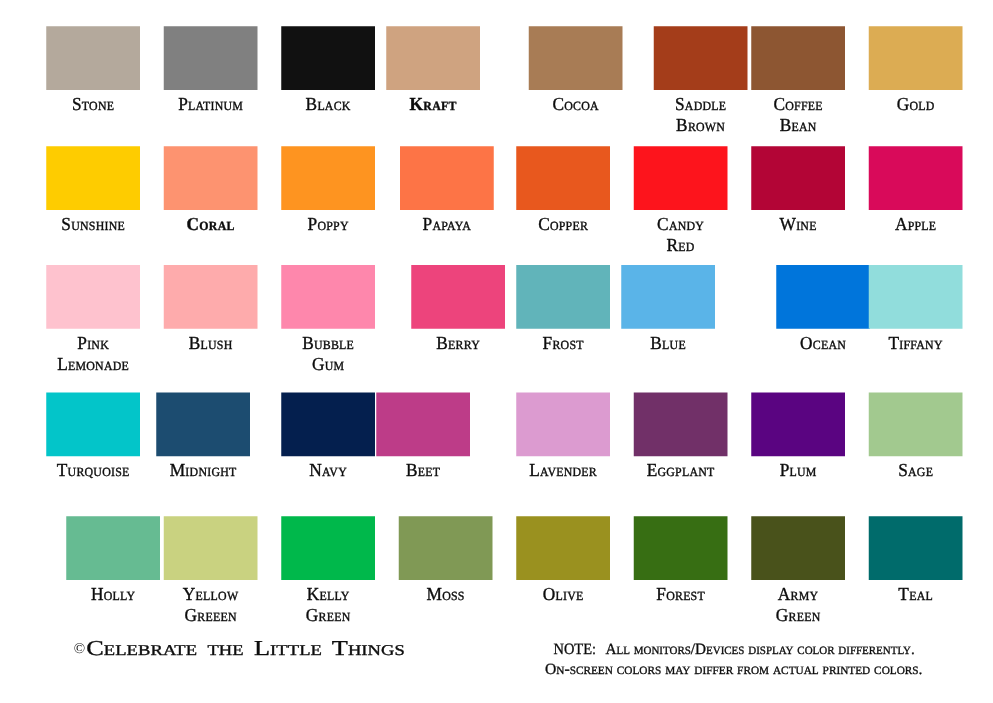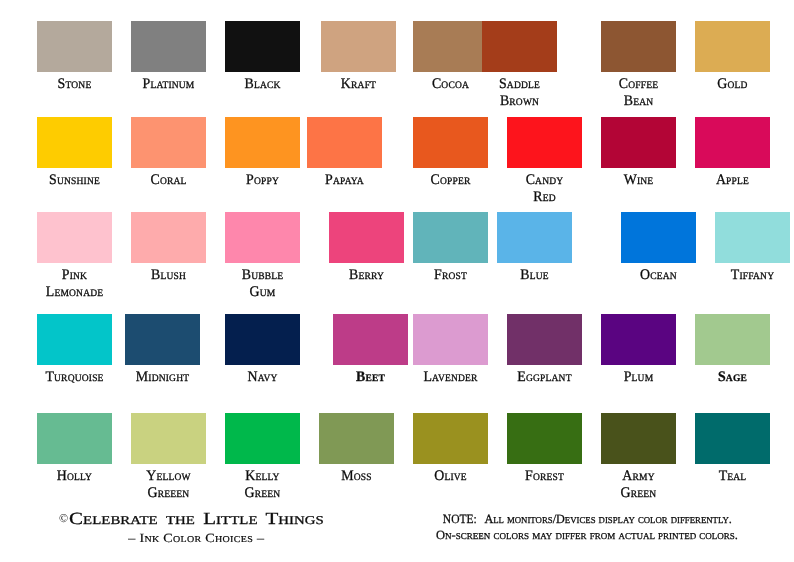--- a/index.html
+++ b/index.html
@@ -53,57 +53,57 @@
           <div class="chip-label">Stone</div>
         </div>
         <div class="cell" style="left: 94px;">
           <div class="chip" style="background: rgb(128, 128, 128);"></div>
           <div class="chip-label">Platinum</div>
         </div>
         <div class="cell" style="left: 188px;">
           <div class="chip" style="background: rgb(17, 17, 17);"></div>
           <div class="chip-label">Black</div>
         </div>
-        <div class="cell" style="left: 284px;">
+        <div class="cell" style="left: 272px; font-weight: bold;">
           <div class="chip" style="background: rgb(207, 163, 128);"></div>
           <div class="chip-label">Kraft</div>
         </div>
-        <div class="cell" style="left: 376px;">
+        <div class="cell" style="left: 386px;">
           <div class="chip" style="background: rgb(168, 124, 85);"></div>
           <div class="chip-label">Cocoa</div>
         </div>
-        <div class="cell" style="left: 445px;">
+        <div class="cell" style="left: 486px;">
           <div class="chip" style="background: rgb(164, 61, 26);"></div>
           <div class="chip-label">Saddle
 Brown</div>
         </div>
         <div class="cell" style="left: 564px;">
           <div class="chip" style="background: rgb(141, 86, 50);"></div>
           <div class="chip-label">Coffee
 Bean</div>
         </div>
         <div class="cell" style="left: 658px;">
           <div class="chip" style="background: rgb(220, 172, 83);"></div>
           <div class="chip-label">Gold</div>
         </div>
       </div>
       <div class="swatch-row" style="top: 117px;">
         <div class="cell" style="left: 0px;">
           <div class="chip" style="background: rgb(254, 204, 0);"></div>
           <div class="chip-label">Sunshine</div>
         </div>
-        <div class="cell" style="left: 94px;">
+        <div class="cell" style="left: 94px; font-weight: bold;">
           <div class="chip" style="background: rgb(253, 147, 112);"></div>
           <div class="chip-label">Coral</div>
         </div>
         <div class="cell" style="left: 188px;">
           <div class="chip" style="background: rgb(254, 148, 32);"></div>
           <div class="chip-label">Poppy</div>
         </div>
-        <div class="cell" style="left: 270px;">
+        <div class="cell" style="left: 283px;">
           <div class="chip" style="background: rgb(253, 116, 70);"></div>
           <div class="chip-label">Papaya</div>
         </div>
         <div class="cell" style="left: 376px;">
           <div class="chip" style="background: rgb(232, 88, 30);"></div>
           <div class="chip-label">Copper</div>
         </div>
         <div class="cell" style="left: 470px;">
           <div class="chip" style="background: rgb(253, 20, 28);"></div>
           <div class="chip-label">Candy
@@ -142,61 +142,61 @@
           <div class="chip-label">Frost</div>
         </div>
         <div class="cell" style="left: 460px;">
           <div class="chip" style="background: rgb(90, 180, 232);"></div>
           <div class="chip-label">Blue</div>
         </div>
         <div class="cell" style="left: 584px;">
           <div class="chip" style="background: rgb(0, 117, 219);"></div>
           <div class="chip-label">Ocean</div>
         </div>
-        <div class="cell" style="left: 678px;">
+        <div class="cell" style="left: 658px;">
           <div class="chip" style="background: rgb(145, 221, 220);"></div>
           <div class="chip-label">Tiffany</div>
         </div>
       </div>
       <div class="swatch-row" style="top: 314px;">
         <div class="cell" style="left: 0px;">
           <div class="chip" style="background: rgb(3, 197, 201);"></div>
           <div class="chip-label">Turquoise</div>
         </div>
         <div class="cell" style="left: 88px;">
           <div class="chip" style="background: rgb(28, 76, 112);"></div>
           <div class="chip-label">Midnight</div>
         </div>
         <div class="cell" style="left: 188px;">
           <div class="chip" style="background: rgb(4, 31, 78);"></div>
           <div class="chip-label">Navy</div>
         </div>
-        <div class="cell" style="left: 296px; font-weight: bold;">
+        <div class="cell" style="left: 264px;">
           <div class="chip" style="background: rgb(189, 60, 136);"></div>
           <div class="chip-label">Beet</div>
         </div>
         <div class="cell" style="left: 376px;">
           <div class="chip" style="background: rgb(220, 155, 208);"></div>
           <div class="chip-label">Lavender</div>
         </div>
         <div class="cell" style="left: 470px;">
           <div class="chip" style="background: rgb(113, 48, 104);"></div>
           <div class="chip-label">Eggplant</div>
         </div>
         <div class="cell" style="left: 564px;">
           <div class="chip" style="background: rgb(90, 4, 129);"></div>
           <div class="chip-label">Plum</div>
         </div>
-        <div class="cell" style="left: 658px; font-weight: bold;">
+        <div class="cell" style="left: 658px;">
           <div class="chip" style="background: rgb(162, 201, 143);"></div>
           <div class="chip-label">Sage</div>
         </div>
       </div>
       <div class="swatch-row" style="top: 413px;">
-        <div class="cell" style="left: 0px;">
+        <div class="cell" style="left: 16px;">
           <div class="chip" style="background: rgb(102, 187, 146);"></div>
           <div class="chip-label">Holly</div>
         </div>
         <div class="cell" style="left: 94px;">
           <div class="chip" style="background: rgb(201, 210, 128);"></div>
           <div class="chip-label">Yellow
 Greeen</div>
         </div>
         <div class="cell" style="left: 188px;">
           <div class="chip" style="background: rgb(0, 184, 75);"></div>
@@ -225,20 +225,19 @@
           <div class="chip-label">Teal</div>
         </div>
       </div>
     </div>
 
   <div class="footer">
     <div class="brand-line">
       <span class="brand-copy">©</span>
       <span class="brand-text">Celebrate the Little Things</span>
     </div>
-    <div class="subtitle-wrap"><span class="subtitle">– Ink Color Choices –</span></div>
 
     <div class="note">
       <div class="note-line note-line-1"><span class="note-strong">NOTE:</span>&nbsp; <span>All monitors/Devices display color differently.</span></div>
       <div class="note-line note-line-2">On-screen colors may differ from actual printed colors.</div>
     </div>
   </div>
 </div>
 
 </body></html>

